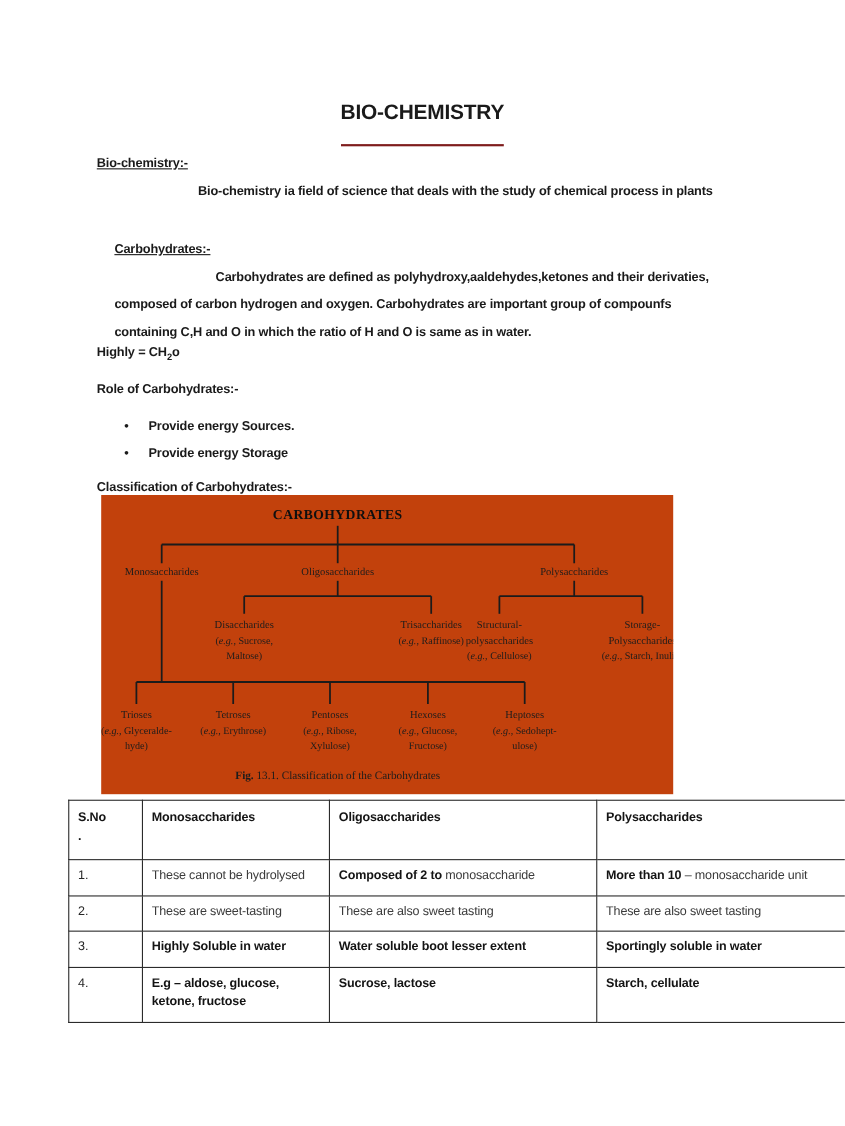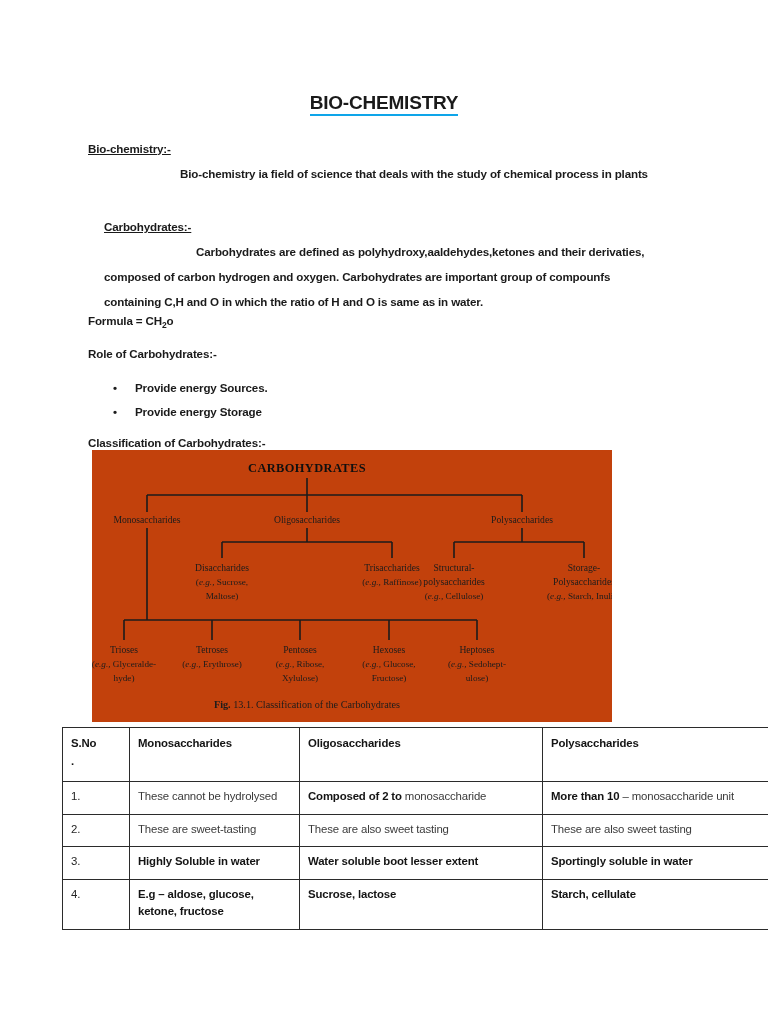--- a/index.html
+++ b/index.html
@@ -28,22 +28,22 @@
     position: absolute;
     left: 0;
     top: 92px;
     width: 768px;
     text-align: center;
     font-size: 19px;
     font-weight: bold;
     letter-spacing: -0.2px;
   }
   .doc-title span {
-    border-bottom: 2px solid #0ea5e9;
-    padding-bottom: 1px;
+    border-bottom: 2px solid #7f1d1d;
+    padding-bottom: 18px;
     margin-top: 39px;
   }
 
   
   .body-text {
     position: absolute;
     left: 88px;
     width: 600px;
     font-size: 11.6px;
     line-height: 25px;
@@ -174,21 +174,21 @@
   </div>
 
   <div class="body-text" style="top:214px;margin-left:16px;">
     <div class="heading-line">Carbohydrates:-</div>
     <div><span class="indent"></span><span>Carbohydrates are defined as polyhydroxy,aaldehydes,ketones and their derivaties,</span></div>
     <div>composed of carbon hydrogen and oxygen. Carbohydrates are important group of compounfs</div>
     <div>containing C,H and O in which the ratio of H and O is same as in water.</div>
   </div>
 
   <div class="body-text" style="top:308px;">
-    <span>Formula = CH</span><sub style="font-size:8.5px;">2</sub><span>o</span>
+    <span>Highly = CH</span><sub style="font-size:8.5px;">2</sub><span>o</span>
   </div>
 
   <div class="body-text" style="top:341px;">Role of Carbohydrates:-</div>
 
   <ul class="bullet-list" style="top:376px;">
     <li><span class="dot">•</span><span>Provide energy Sources.</span></li>
     <li><span class="dot">•</span><span>Provide energy Storage</span></li>
   </ul>
 
   <div class="body-text" style="top:430px;">Classification of Carbohydrates:-</div>

